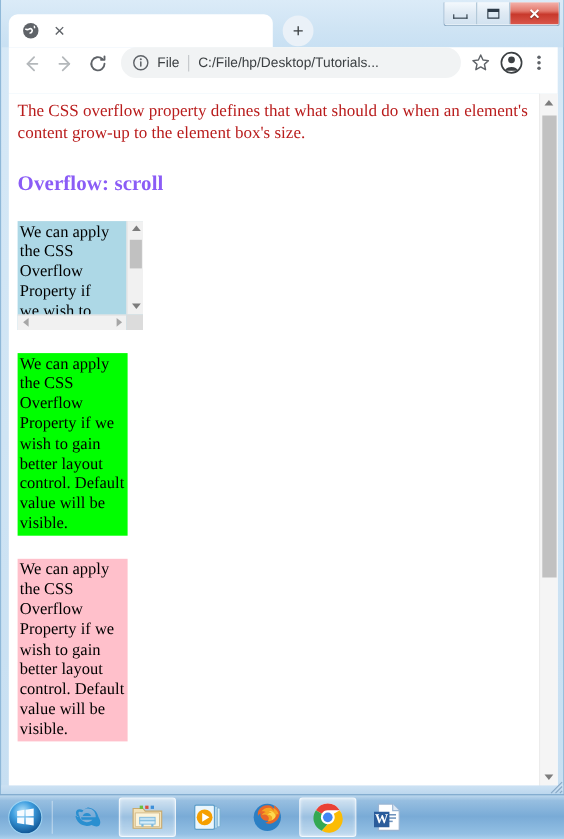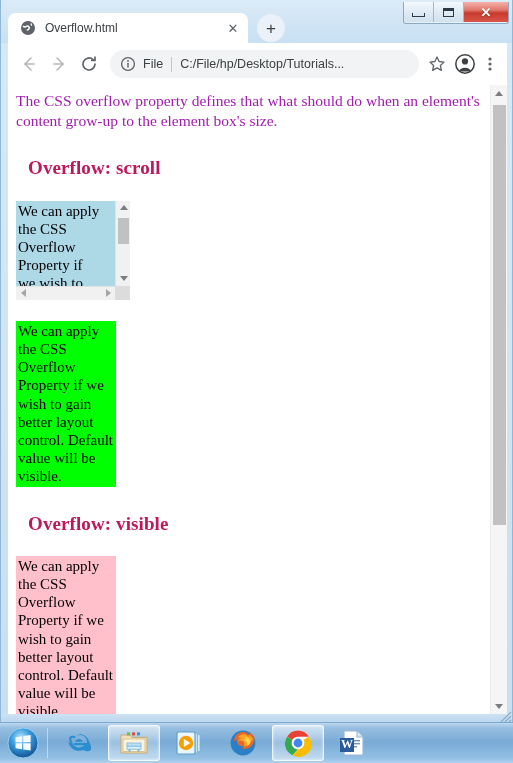--- a/index.html
+++ b/index.html
@@ -155,21 +155,21 @@
   }
 
   
   .toolbar {
     position: absolute;
     left: 7px; top: 43px;
     width: 499px;
     height: 42px;
     background: #ffffff;
     display: flex;
-    align-items: center;
+    align-items: flex-start;
     box-sizing: border-box;
     padding: 0 6px;
   }
   .navbtn {
     width: 30px; height: 30px;
     display: flex;
     align-items: center;
     justify-content: center;
     flex: 0 0 30px;
     color: #5f6368;
@@ -246,30 +246,30 @@
   }
 
   .page-inner {
     padding: 0 8px;
     font-family: "Liberation Serif", serif;
   }
 
   .intro {
     font-size: 15.5px;
     line-height: 1.28;
-    color: #a21caf;
+    color: #b91c1c;
     margin: 6px 0 0 0;
     font-family: "Liberation Serif", serif;
   }
 
   h2.section-heading {
     font-size: 19px;
     font-weight: bold;
-    color: #be185d;
-    margin: 26px 0 0 12px;
+    color: #8b5cf6;
+    margin: 26px 0 0 0;
     font-family: "Liberation Serif", serif;
     letter-spacing: .1px;
   }
 
   
   .demo-scroll-wrap {
     position: relative;
     width: 114px;
     height: 99px;
     margin-top: 22px;
@@ -462,21 +462,20 @@
 
       <div class="tabstrip">
         <div class="tab">
           <span class="tab-favicon">
             <svg width="16" height="16" viewBox="0 0 16 16">
               <circle cx="8" cy="8" r="7" fill="#5f6368"></circle>
               <path d="M3 6.2 q2 1.4 3.4 .2 q1.2 -1 2.3 .1 q1.1 1.1 .3 2.4 q-.8 1.3 -2.2 1.1" fill="none" stroke="#ffffff" stroke-width="1.5"></path>
               <path d="M11.3 3.4 q-.5 1.6 .7 2.1" fill="none" stroke="#ffffff" stroke-width="1.3"></path>
             </svg>
           </span>
-          <span class="tab-title">Overflow.html</span>
           <span class="tab-close">✕</span>
         </div>
         <div class="newtab">+</div>
       </div>
 
       <div class="winbtns">
         <div class="winbtn">
           <span class="glyph-min"></span>
         </div>
         <div class="winbtn">
@@ -568,21 +567,20 @@
                 </div>
               <div class="arrow-r">
                   <span class="tri tri-r"></span>
                 </div>
             </div>
             <div class="sb-corner"></div>
           </div>
 
           <div class="demo-hidden">We can apply the CSS Overflow Property if we wish to gain better layout control. Default value will be visible.</div>
 
-          <h2 class="section-heading">Overflow: visible</h2>
           <div class="demo-visible">We can apply the CSS Overflow Property if we wish to gain better layout control. Default value will be visible.</div>
 
         </div>
       </div>
 
       <div class="page-sb">
         <div class="arrow-up">
             <span class="tri tri-up"></span>
           </div>
         <div class="thumb"></div>

